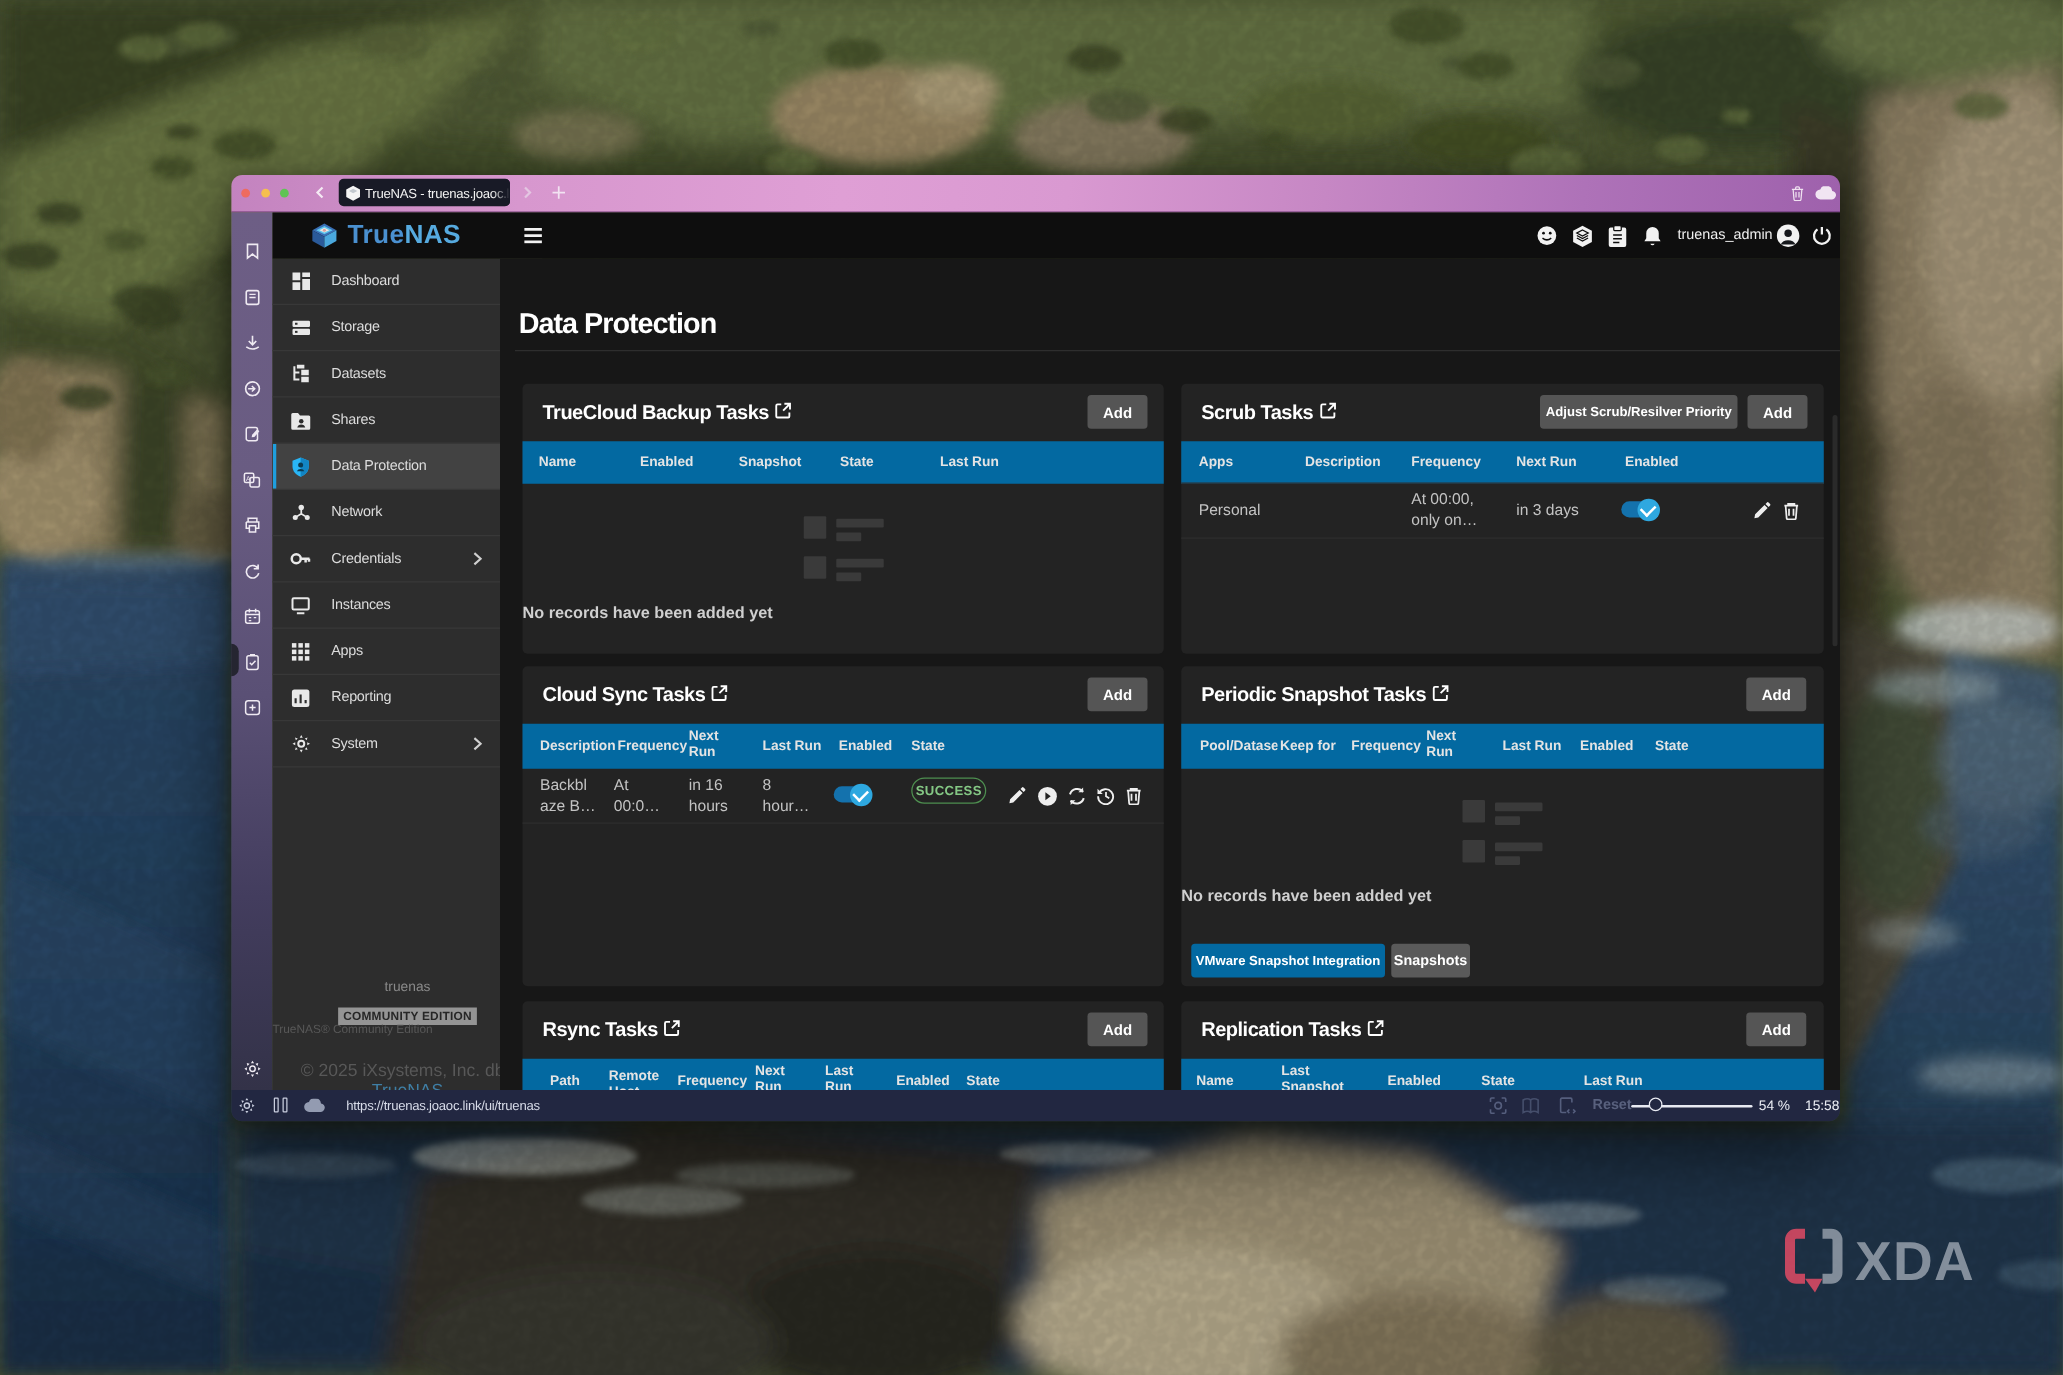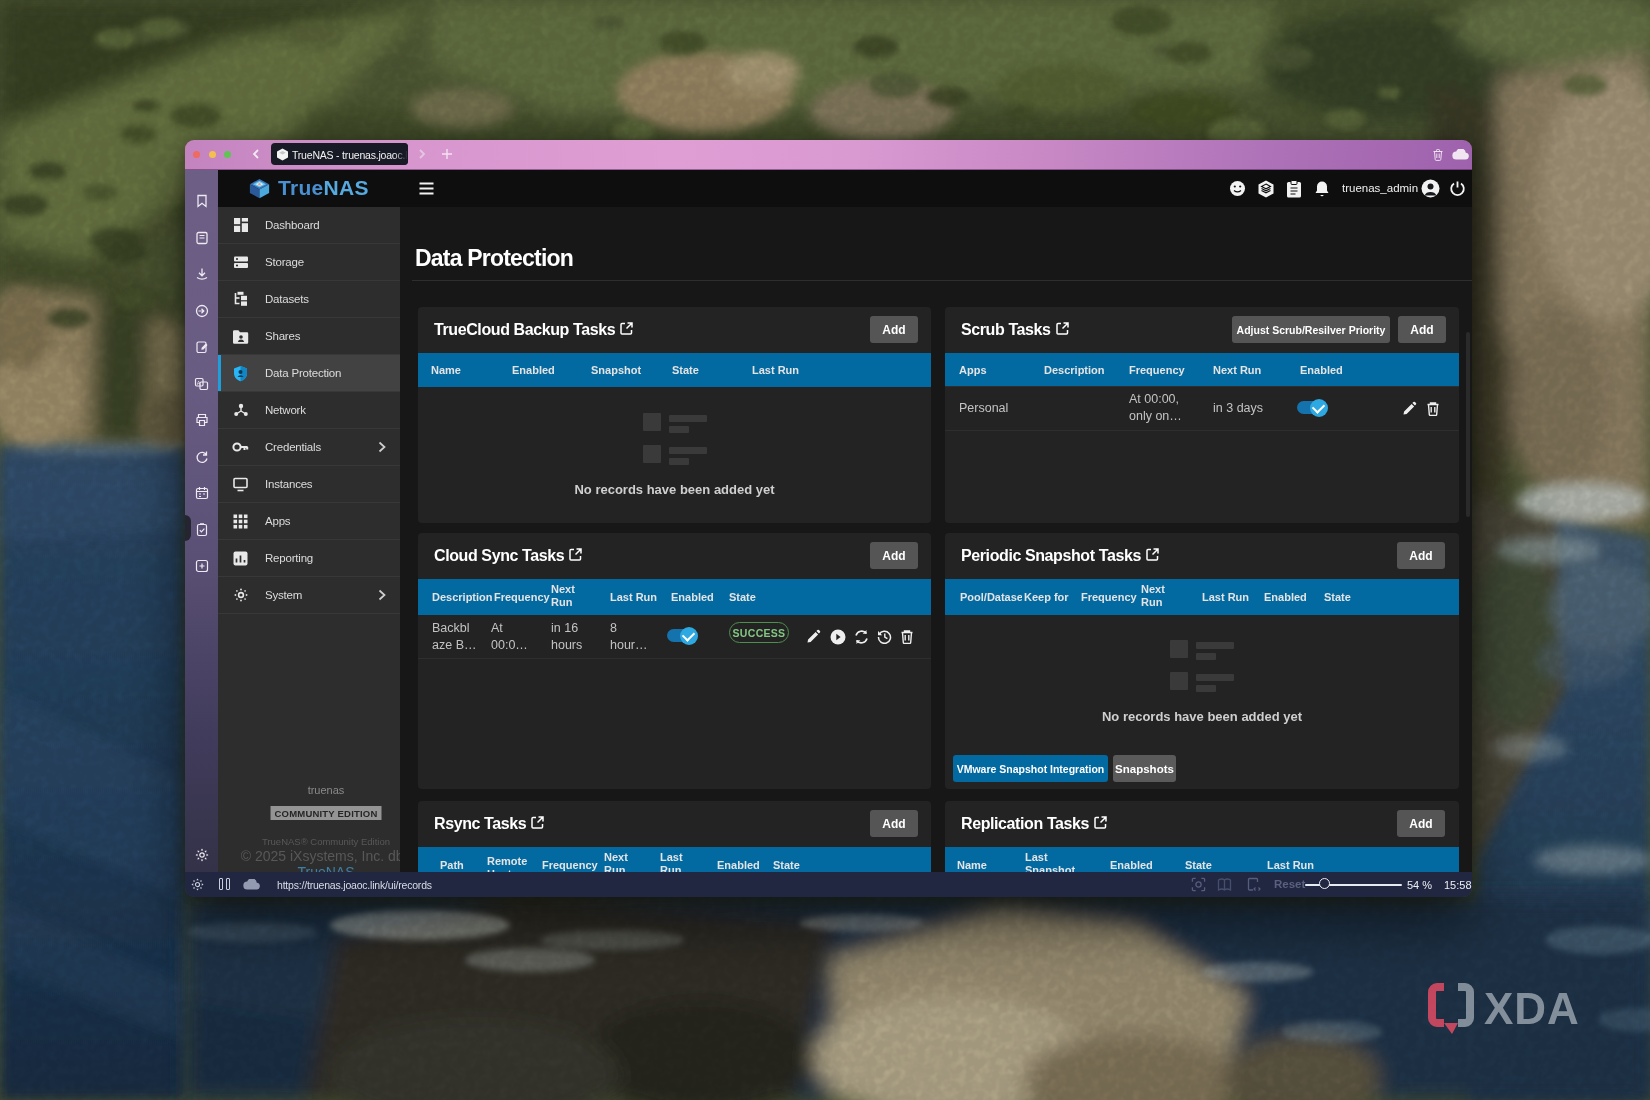--- a/index.html
+++ b/index.html
@@ -17,21 +17,21 @@
 .nav{position:absolute;left:0;width:182px;height:37px;display:flex;align-items:center;color:#dcdcdc;font-size:11.5px;letter-spacing:-.2px;border-bottom:1px solid #383838}
 .navact{background:#424242;box-shadow:inset 3px 0 0 #1f9ede}
 .nav .ni{margin-left:14px;margin-right:16px;width:17px;height:17px;flex:none;display:flex;align-items:center;justify-content:center}
 .card{position:absolute;background:#232323;border-radius:4px}
 .ctitle{position:absolute;left:16px;top:14px;color:#fff;font-size:16px;font-weight:bold;letter-spacing:-.4px;white-space:nowrap}
 .thead{position:absolute;left:0;width:100%;background:#0369a1;color:#e4e4e4;font-size:11px;font-weight:bold}
 .th{position:absolute;white-space:nowrap;line-height:13px}
 .btn{position:absolute;height:27px;background:#555;border-radius:3px;color:#fff;font-size:12px;font-weight:bold;display:flex;align-items:center;justify-content:center;white-space:nowrap}
 .skel{position:absolute}
 .skel div{position:absolute;background:#3a3a3a;border-radius:1px}
-.norec{position:absolute;width:100%;text-align:center;color:#cfcfcf;font-size:13px;font-weight:bold}
+.norec{position:absolute;width:100%;color:#cfcfcf;font-size:13px;font-weight:bold}
 .cell{position:absolute;color:#c3c3c3;font-size:12.5px;line-height:17px;white-space:nowrap}
 #wall,#xda{display:block}
 .ctitle svg,.th svg{display:inline-block}
 .toggle{width:29px;height:13px;background:#1472ad;border-radius:7px;position:relative}
 .toggle:after{content:"";position:absolute;right:-2px;top:-2.5px;width:18px;height:18px;border-radius:50%;background:#2ea8e0}
 .toggle:before{content:"";position:absolute;right:2px;top:2px;width:9px;height:6px;border-left:2.5px solid #fff;border-bottom:2.5px solid #fff;transform:rotate(-45deg);z-index:2}
 </style></head>
 <body>
 <div id="desk">
 <svg id="wall" width="1650" height="1100" viewBox="0 0 1650 1100">
@@ -391,21 +391,21 @@
 <div class="nav" style="top:370px"><span class="ni">
             <svg width="16" height="16" viewBox="0 0 16 16">
               <circle cx="8" cy="8" r="2.4" fill="none" stroke="#e8e8e8" stroke-width="1.6"></circle>
               <path d="M8 1 L9.2 3.2 H6.8 Z M8 15 L9.2 12.8 H6.8 Z M1 8 L3.2 6.8 V9.2 Z M15 8 L12.8 6.8 V9.2 Z M3 3 L5.2 3.7 3.7 5.2 Z M13 3 L12.3 5.2 10.8 3.7 Z M3 13 L3.7 10.8 5.2 12.3 Z M13 13 L10.8 12.3 12.3 10.8 Z" fill="#e8e8e8"></path>
             </svg>
           </span>System<svg width="8" height="12" viewBox="0 0 8 12" style="position:absolute;right:14px">
             <path d="M1.5 1.5 L6.5 6 L1.5 10.5" fill="none" stroke="#cfcfcf" stroke-width="1.7"></path>
           </svg></div>
 <div style="position:absolute;left:0;top:577px;width:100%;text-align:center;color:#8a8a8a;font-size:11px">truenas</div>
 <div style="position:absolute;left:50%;top:599px;transform:translateX(-50%);background:#949494;color:#262626;font-size:9.5px;font-weight:bold;padding:1.5px 4px;letter-spacing:.2px;white-space:nowrap">COMMUNITY EDITION</div>
-<div style="position:absolute;left:0;top:629px;width:100%;text-align:center;color:#585858;font-size:9.5px">TrueNAS® Community Edition</div>
+<div style="position:absolute;left:0;top:611px;width:100%;color:#585858;font-size:9.5px">TrueNAS® Community Edition</div>
 <div style="position:absolute;left:0;top:641px;width:100%;text-align:center;color:#585858;font-size:14px">© 2025 iXsystems, Inc. dba <span style="color:#3f7fa6">TrueNAS</span></div>
 </div>
 <div id="main">
         <div style="position:absolute;right:2px;top:125px;width:4px;height:185px;background:#323232;border-radius:2px;opacity:.75"></div>
         <div style="position:absolute;left:15px;top:38px;color:#fff;font-size:23px;font-weight:bold;letter-spacing:-.8px">Data Protection</div>
 <div style="position:absolute;left:12px;top:73px;width:1060px;height:1px;background:#2e2e2e"></div>
 
 <div class="card" style="left:18px;top:100px;width:513px;height:216px">
 <div class="ctitle">TrueCloud Backup Tasks <svg width="15" height="15" viewBox="0 0 15 15" style="vertical-align:-1px">
               <path d="M6 2.5 H3 a1 1 0 0 0 -1 1 V12 a1 1 0 0 0 1 1 h8.5 a1 1 0 0 0 1-1 V9" fill="none" stroke="#fff" stroke-width="1.5"></path>
@@ -563,21 +563,21 @@
 <div id="statusbar">
         <svg width="15" height="15" viewBox="0 0 16 16" style="position:absolute;left:5px;top:5px">
           <circle cx="8" cy="8" r="2.2" fill="none" stroke="#c9cede" stroke-width="1.2"></circle>
           <path d="M8 1.5 L9.3 3.5 H6.7 Z M8 14.5 L9.3 12.5 H6.7 Z M1.5 8 L3.5 6.7 V9.3 Z M14.5 8 L12.5 6.7 V9.3 Z M3.4 3.4 L5.7 4 4 5.7 Z M12.6 3.4 L10.3 4 12 5.7 Z M3.4 12.6 L5.7 12 4 10.3 Z M12.6 12.6 L10.3 12 12 10.3 Z" fill="#c9cede"></path>
         </svg>
 <div style="position:absolute;left:34px;top:6px;width:4px;height:12px;border:1.5px solid #c9cede;border-radius:1px"></div>
 <div style="position:absolute;left:41px;top:6px;width:4px;height:12px;border:1.5px solid #c9cede;border-radius:1px"></div>
 <svg width="17" height="12" style="position:absolute;left:58px;top:7px" viewBox="0 0 17 12" opacity=".95">
           <path d="M4.5 10.5 a4 4 0 0 1 -.3 -8 a5 5 0 0 1 9.6 1.2 a3.4 3.4 0 0 1 -.8 6.8 Z" fill="#9aa2b8"></path>
         </svg>
-<div style="position:absolute;left:92px;top:6.5px;color:#d7dbe8;font-size:10.5px;letter-spacing:-.2px">https://truenas.joaoc.link/ui/records</div>
+<div style="position:absolute;left:92px;top:6.5px;color:#d7dbe8;font-size:10.5px;letter-spacing:-.2px">https://truenas.joaoc.link/ui/truenas</div>
 <svg width="15" height="15" viewBox="0 0 16 16" style="position:absolute;left:1006px;top:5px">
           <path d="M5 1.5 H2.5 a1 1 0 0 0 -1 1 V5 M11 1.5 h2.5 a1 1 0 0 1 1 1 V5 M5 14.5 H2.5 a1 1 0 0 1 -1 -1 V11 M11 14.5 h2.5 a1 1 0 0 0 1 -1 V11" fill="none" stroke="#555e7d" stroke-width="1.4"></path>
           <circle cx="8" cy="8" r="2.8" fill="none" stroke="#555e7d" stroke-width="1.4"></circle>
         </svg>
 <svg width="15" height="14" viewBox="0 0 15 14" style="position:absolute;left:1032px;top:6px">
           <path d="M7.5 2 C6 0.8 3.5 0.8 1.5 2 V12 C3.5 10.8 6 10.8 7.5 12 C9 10.8 11.5 10.8 13.5 12 V2 C11.5 0.8 9 0.8 7.5 2 Z M7.5 2 V12" fill="none" stroke="#454e6b" stroke-width="1.3"></path>
         </svg>
 <svg width="14" height="15" viewBox="0 0 14 15" style="position:absolute;left:1062px;top:5px">
           <path d="M10.5 5 V2.5 a1 1 0 0 0 -1 -1 H2.5 a1 1 0 0 0 -1 1 V12 a1 1 0 0 0 1 1 H6" fill="none" stroke="#555e7d" stroke-width="1.3"></path>
           <path d="M8.5 10.5 L7 12 8.5 13.5 M11.5 10.5 L13 12 11.5 13.5" fill="none" stroke="#555e7d" stroke-width="1.2"></path>

